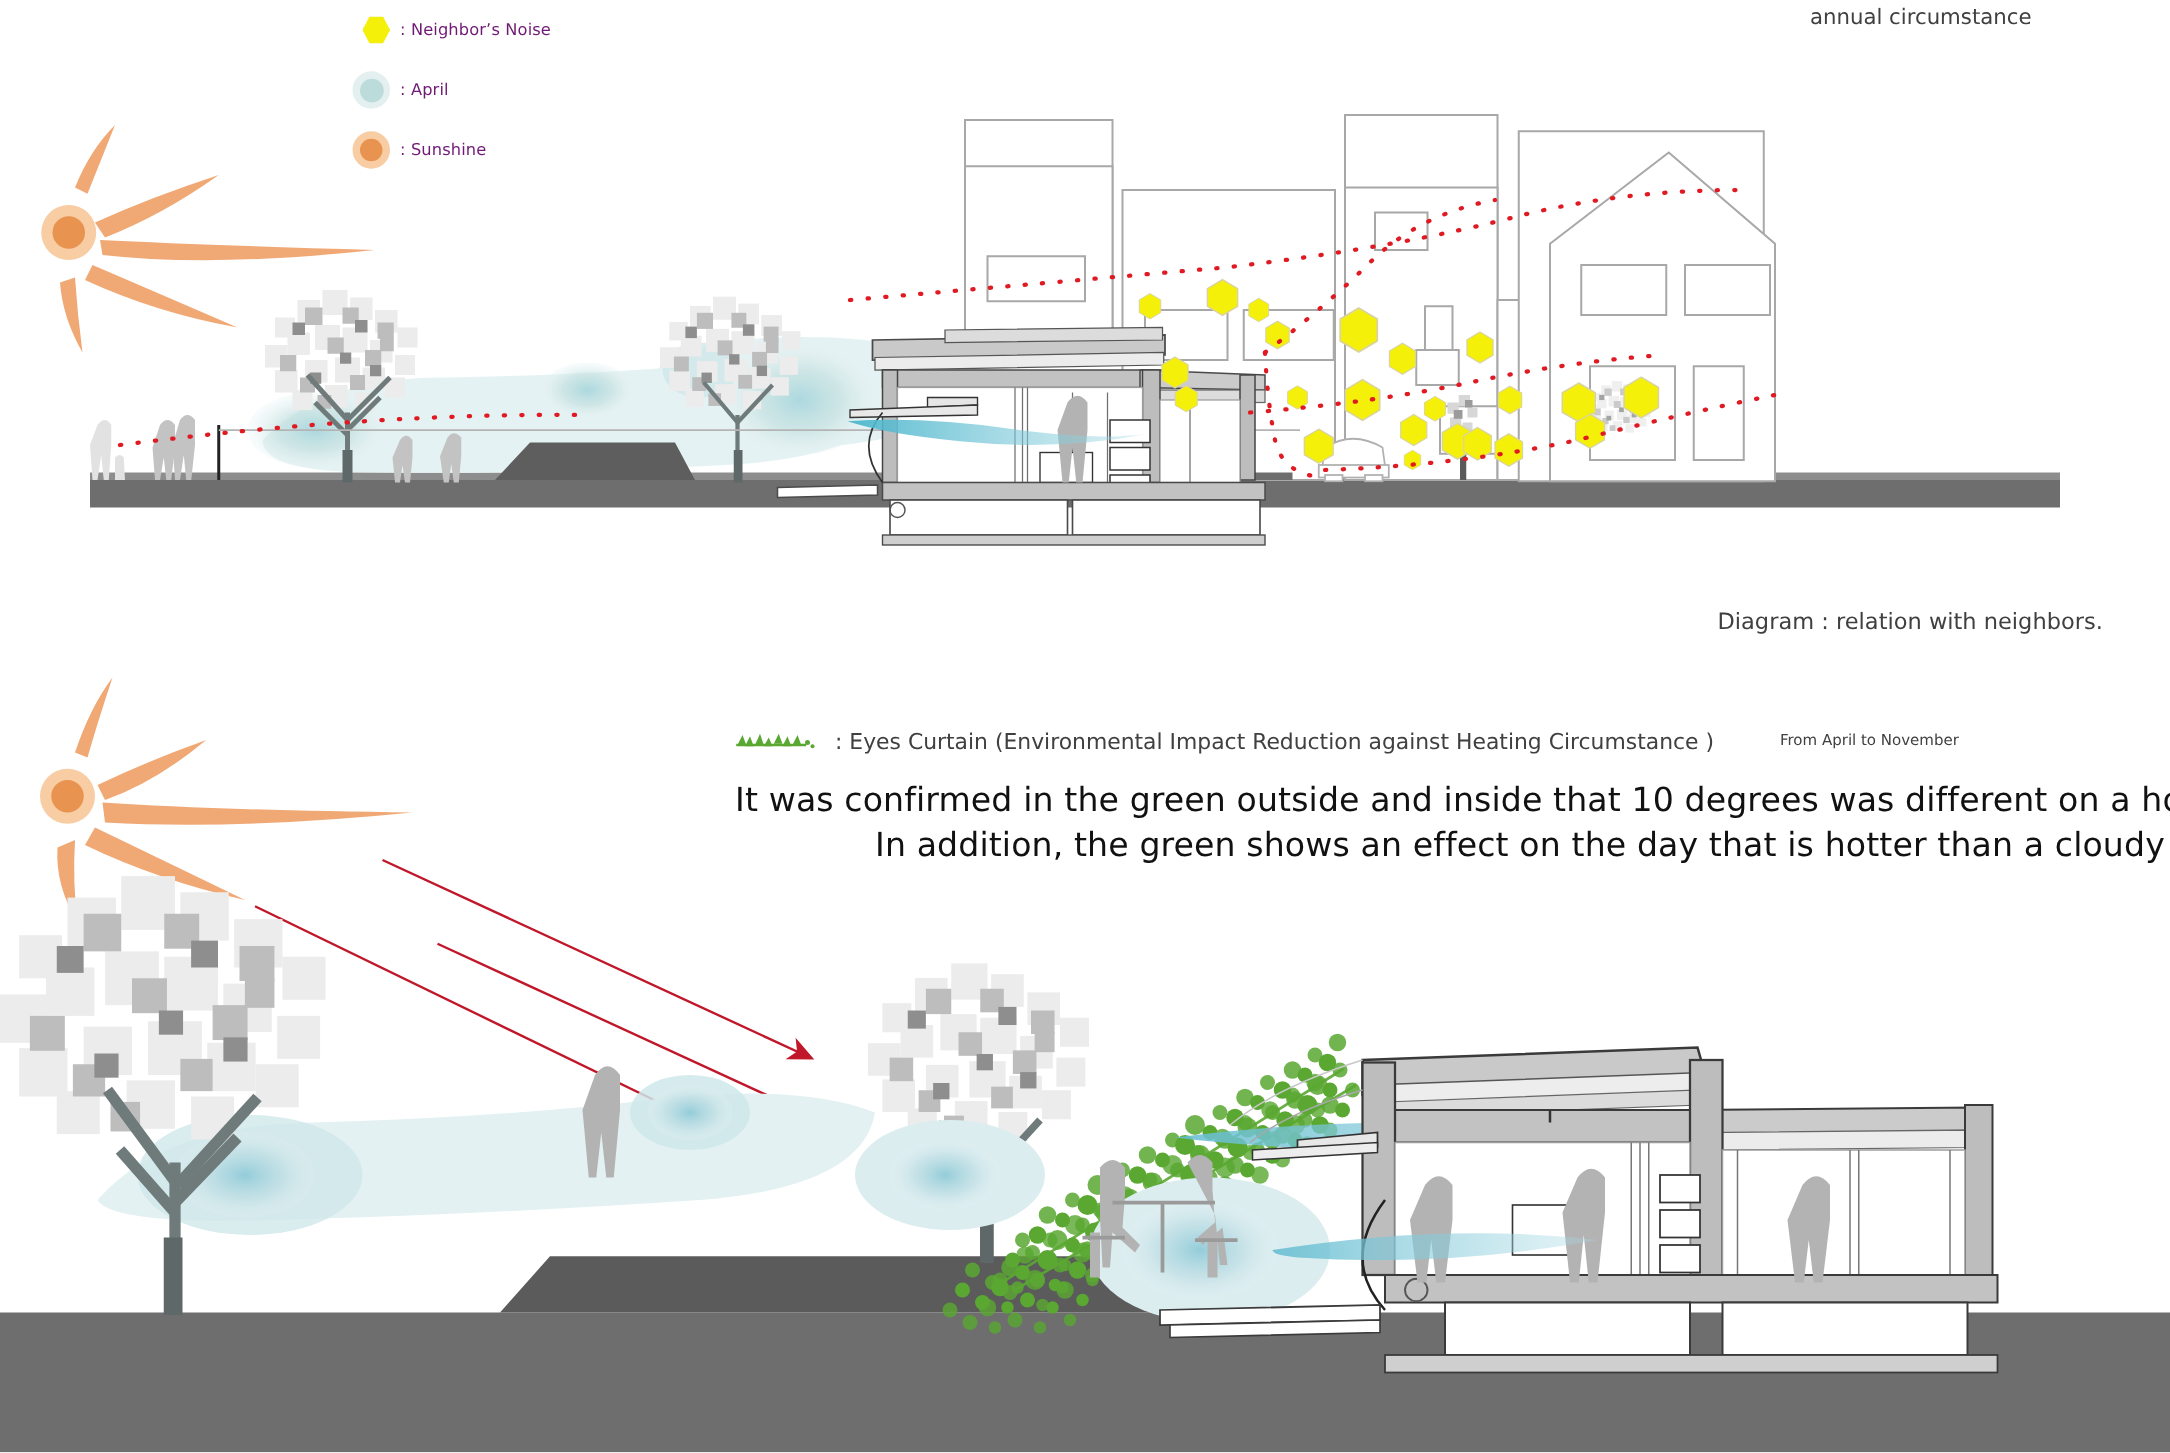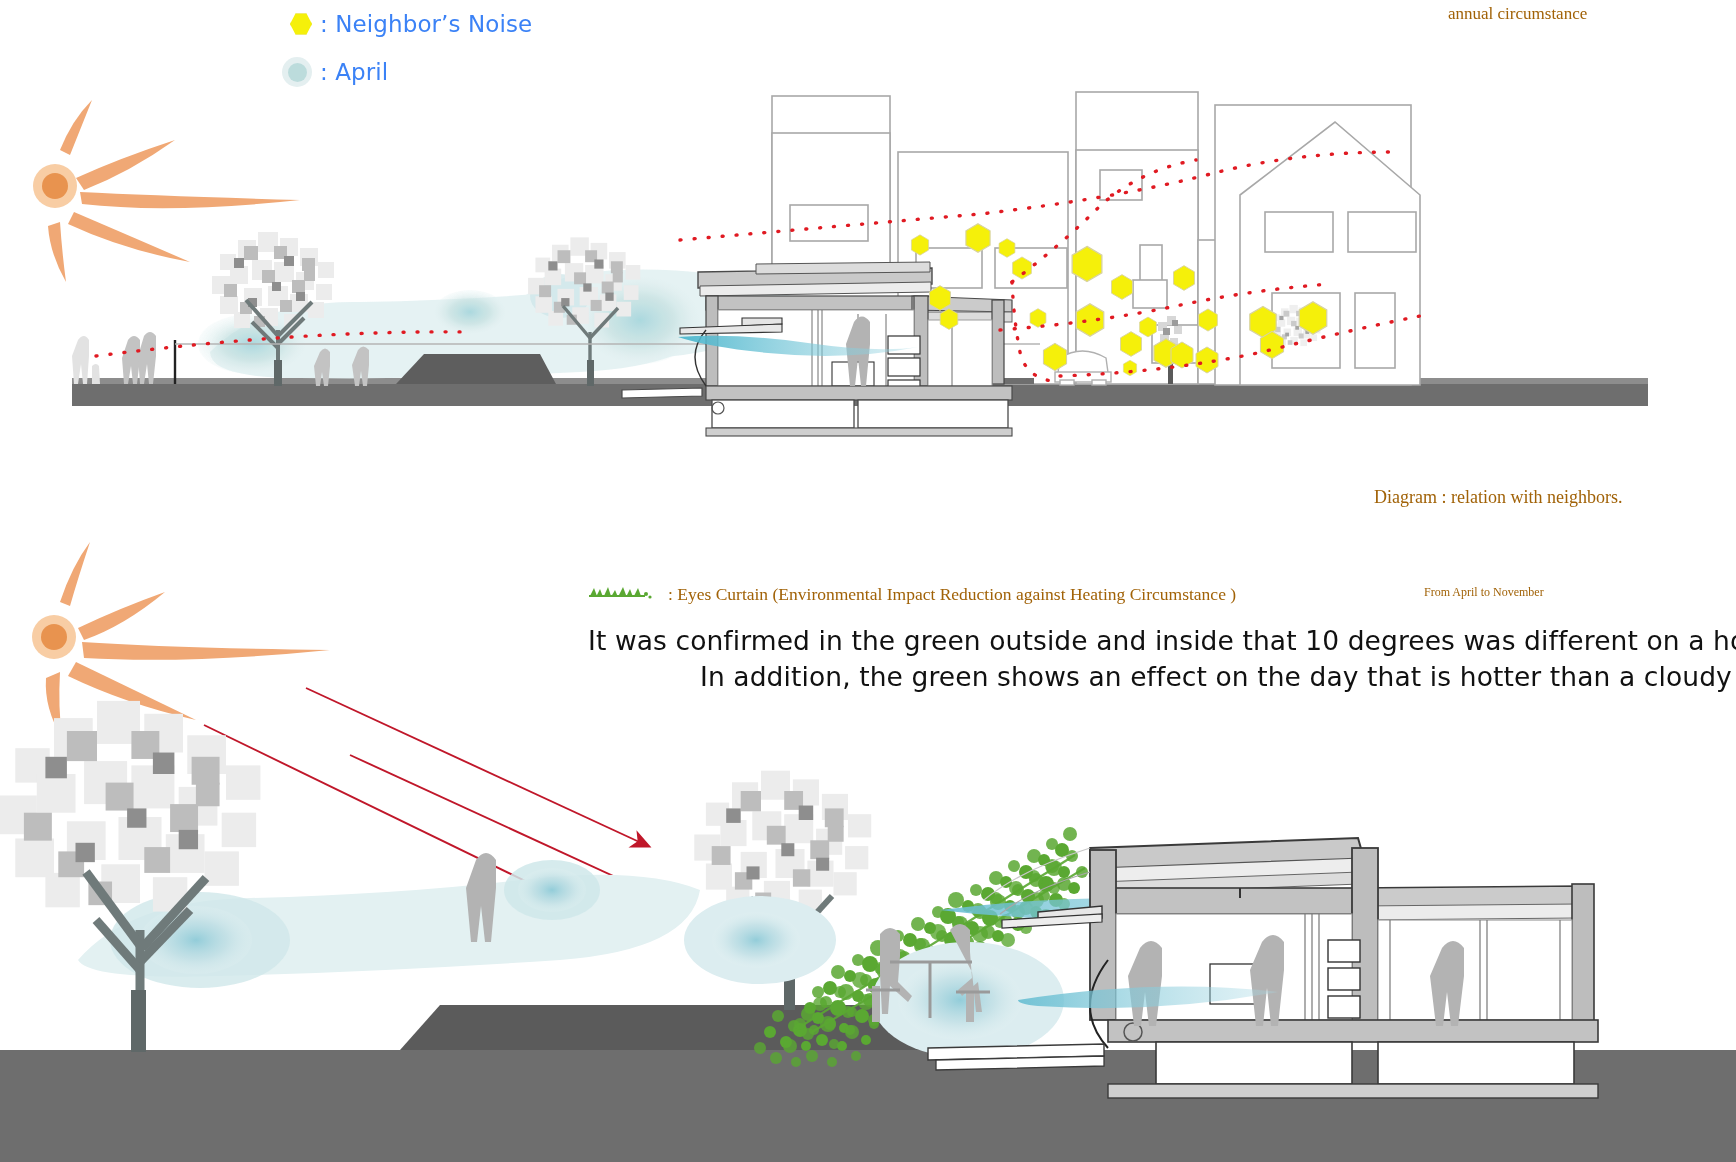--- a/index.html
+++ b/index.html
@@ -4,33 +4,33 @@
 <style>
   html,body{margin:0;padding:0;background:#fff;}
   body{width:1736px;height:1162px;position:relative;overflow:hidden;
        font-family:"DejaVu Sans","Liberation Sans",sans-serif;color:#111;}
   .abs{position:absolute;}
   .txt{white-space:nowrap;}
   
   #legend-top{position:absolute;left:248px;top:0px;width:520px;height:190px;}
   .leg-row{position:relative;height:48px;display:flex;align-items:center;}
   .leg-mark{width:64px;display:flex;justify-content:flex-end;align-items:center;padding-right:8px;}
-  .leg-label{font-size:23px;letter-spacing:.1px;color:#3b82f6;text-align:right;}
+  .leg-label{font-size:13px;letter-spacing:.1px;color:#701a75;text-align:right;}
   .hexmark{width:22px;height:22px;background:#f5f00a;
      clip-path:polygon(25% 2%,75% 2%,100% 50%,75% 98%,25% 98%,0% 50%);
      box-shadow:0 0 0 1px #d8d3a0;}
   .dashmark{width:58px;height:0;border-top:3px dotted #e01a22;}
   .windmark{width:30px;height:30px;border-radius:50%;background:#e4eff0;
      display:flex;align-items:center;justify-content:center;}
   .windmark i{display:block;width:19px;height:19px;border-radius:50%;background:#bcdcdc;}
   .sunmark{width:30px;height:30px;border-radius:50%;background:#f8cda4;
      display:flex;align-items:center;justify-content:center;}
   .sunmark i{display:block;width:18px;height:18px;border-radius:50%;background:#e8934f;}
   
-  .cap{font-size:17px;color:#a16207;font-family:Liberation Serif, serif;}
+  .cap{font-size:17px;color:#404040;}
   #annual-circ{left:1448px;top:4px;}
   #diagram-caption{left:1374px;top:487px;font-size:18px;}
   #season-note{left:1424px;top:585px;font-size:12px;}
   #gc-label{left:668px;top:584px;font-size:17.5px;}
   #gc-icon{left:586px;top:584px;width:72px;height:20px;}
   .para{font-size:26.5px;color:#111;letter-spacing:.1px;}
   #para1{left:588px;top:625px;}
   #para2{left:700px;top:661px;}
   
   svg.scene{position:absolute;left:0;top:0;}
@@ -45,20 +45,28 @@
       </div>
     <div class="leg-label">: Neighbor’s Noise</div>
   </div>
   <div class="leg-row">
     <div class="leg-mark">
         <span class="windmark">
           <i></i>
         </span>
       </div>
     <div class="leg-label">: April</div>
+  </div>
+  <div class="leg-row">
+    <div class="leg-mark">
+        <span class="sunmark">
+          <i></i>
+        </span>
+      </div>
+    <div class="leg-label">: Sunshine</div>
   </div>
 </div>
 
 <div class="abs cap txt" id="annual-circ">annual circumstance</div>
 <div class="abs cap txt" id="diagram-caption">Diagram : relation with neighbors.</div>
 <div class="abs cap txt" id="season-note">From April to November</div>
 <div class="abs cap txt" id="gc-label">: Eyes Curtain (Environmental Impact Reduction against Heating Circumstance )</div>
 <div class="abs para txt" id="para1">It was confirmed in the green outside and inside that 10 degrees was different on a hot day.</div>
 <div class="abs para txt" id="para2">In addition, the green shows an effect on the day that is hotter than a cloudy day.</div>
 

